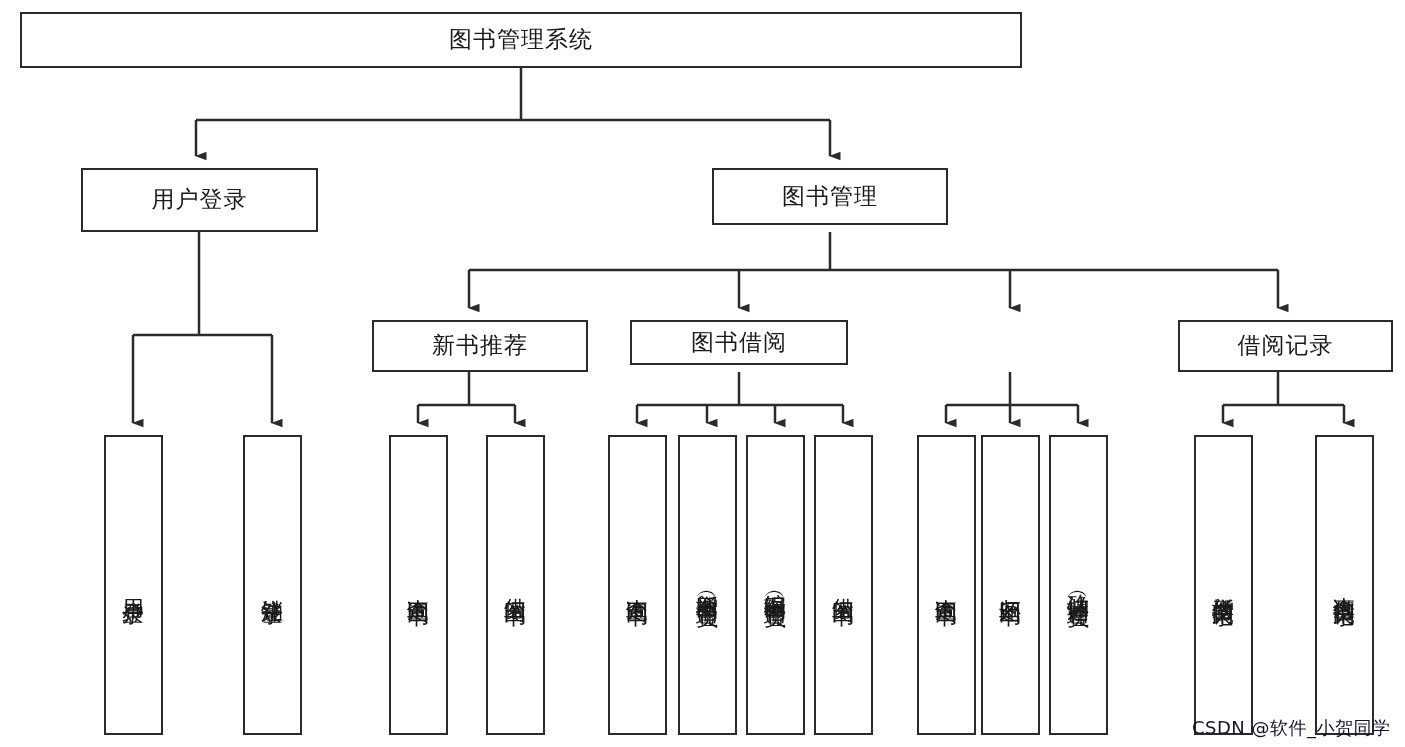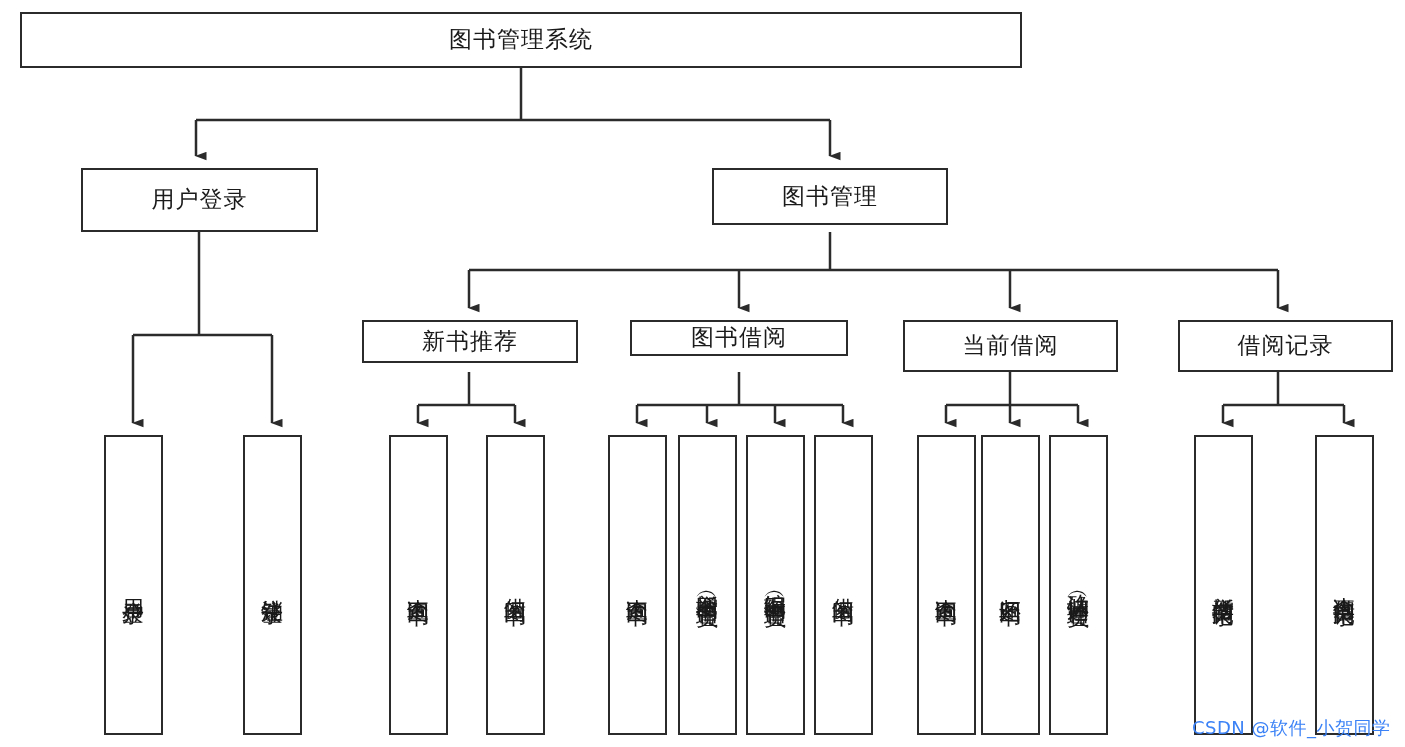--- a/index.html
+++ b/index.html
@@ -53,21 +53,21 @@
     position: absolute;
     left: 0;
     top: 0;
     width: 1405px;
     height: 747px;
     pointer-events: none;
   }
   .watermark {
     position: absolute;
     font-size: 18px;
-    color: #3b82f6;
+    color: #0f172a;
     letter-spacing: 0.5px;
     white-space: nowrap;
     font-family: "DejaVu Sans", "Liberation Sans", sans-serif;
   }
 </style>
 </head>
 <body>
 
 <div id="diagram-root">
 
@@ -126,28 +126,25 @@
     <span>图书管理系统</span>
   </div>
 
   <div class="node horiz" style="left:81px; top:168px; width:237px; height:64px;">
     <span>用户登录</span>
   </div>
   <div class="node horiz" style="left:712px; top:168px; width:236px; height:57px;">
     <span>图书管理</span>
   </div>
 
-  <div class="node horiz" style="left:362px; top:320px; width:216px; height:43px;align-items:center;">
+  <div class="node horiz" style="left:372px; top:320px; width:216px; height:52px;align-items:center;">
     <span>新书推荐</span>
   </div>
-  <div class="node horiz" style="left:630px; top:320px; width:218px; height:36px;">
+  <div class="node horiz" style="left:630px; top:320px; width:218px; height:45px;">
     <span>图书借阅</span>
-  </div>
-  <div class="node horiz" style="left:903px; top:320px; width:215px; height:52px;">
-    <span>当前借阅</span>
   </div>
   <div class="node horiz" style="left:1171px; top:320px; width:215px; height:52px;margin-left:7px;">
     <span>借阅记录</span>
   </div>
 
   <div class="node vert" style="left:104px; top:435px; width:59px; height:300px;">
     <span class="vtext">用户登录</span>
   </div>
   <div class="node vert" style="left:243px; top:435px; width:59px; height:300px;">
     <span class="vtext">注销登录</span>

